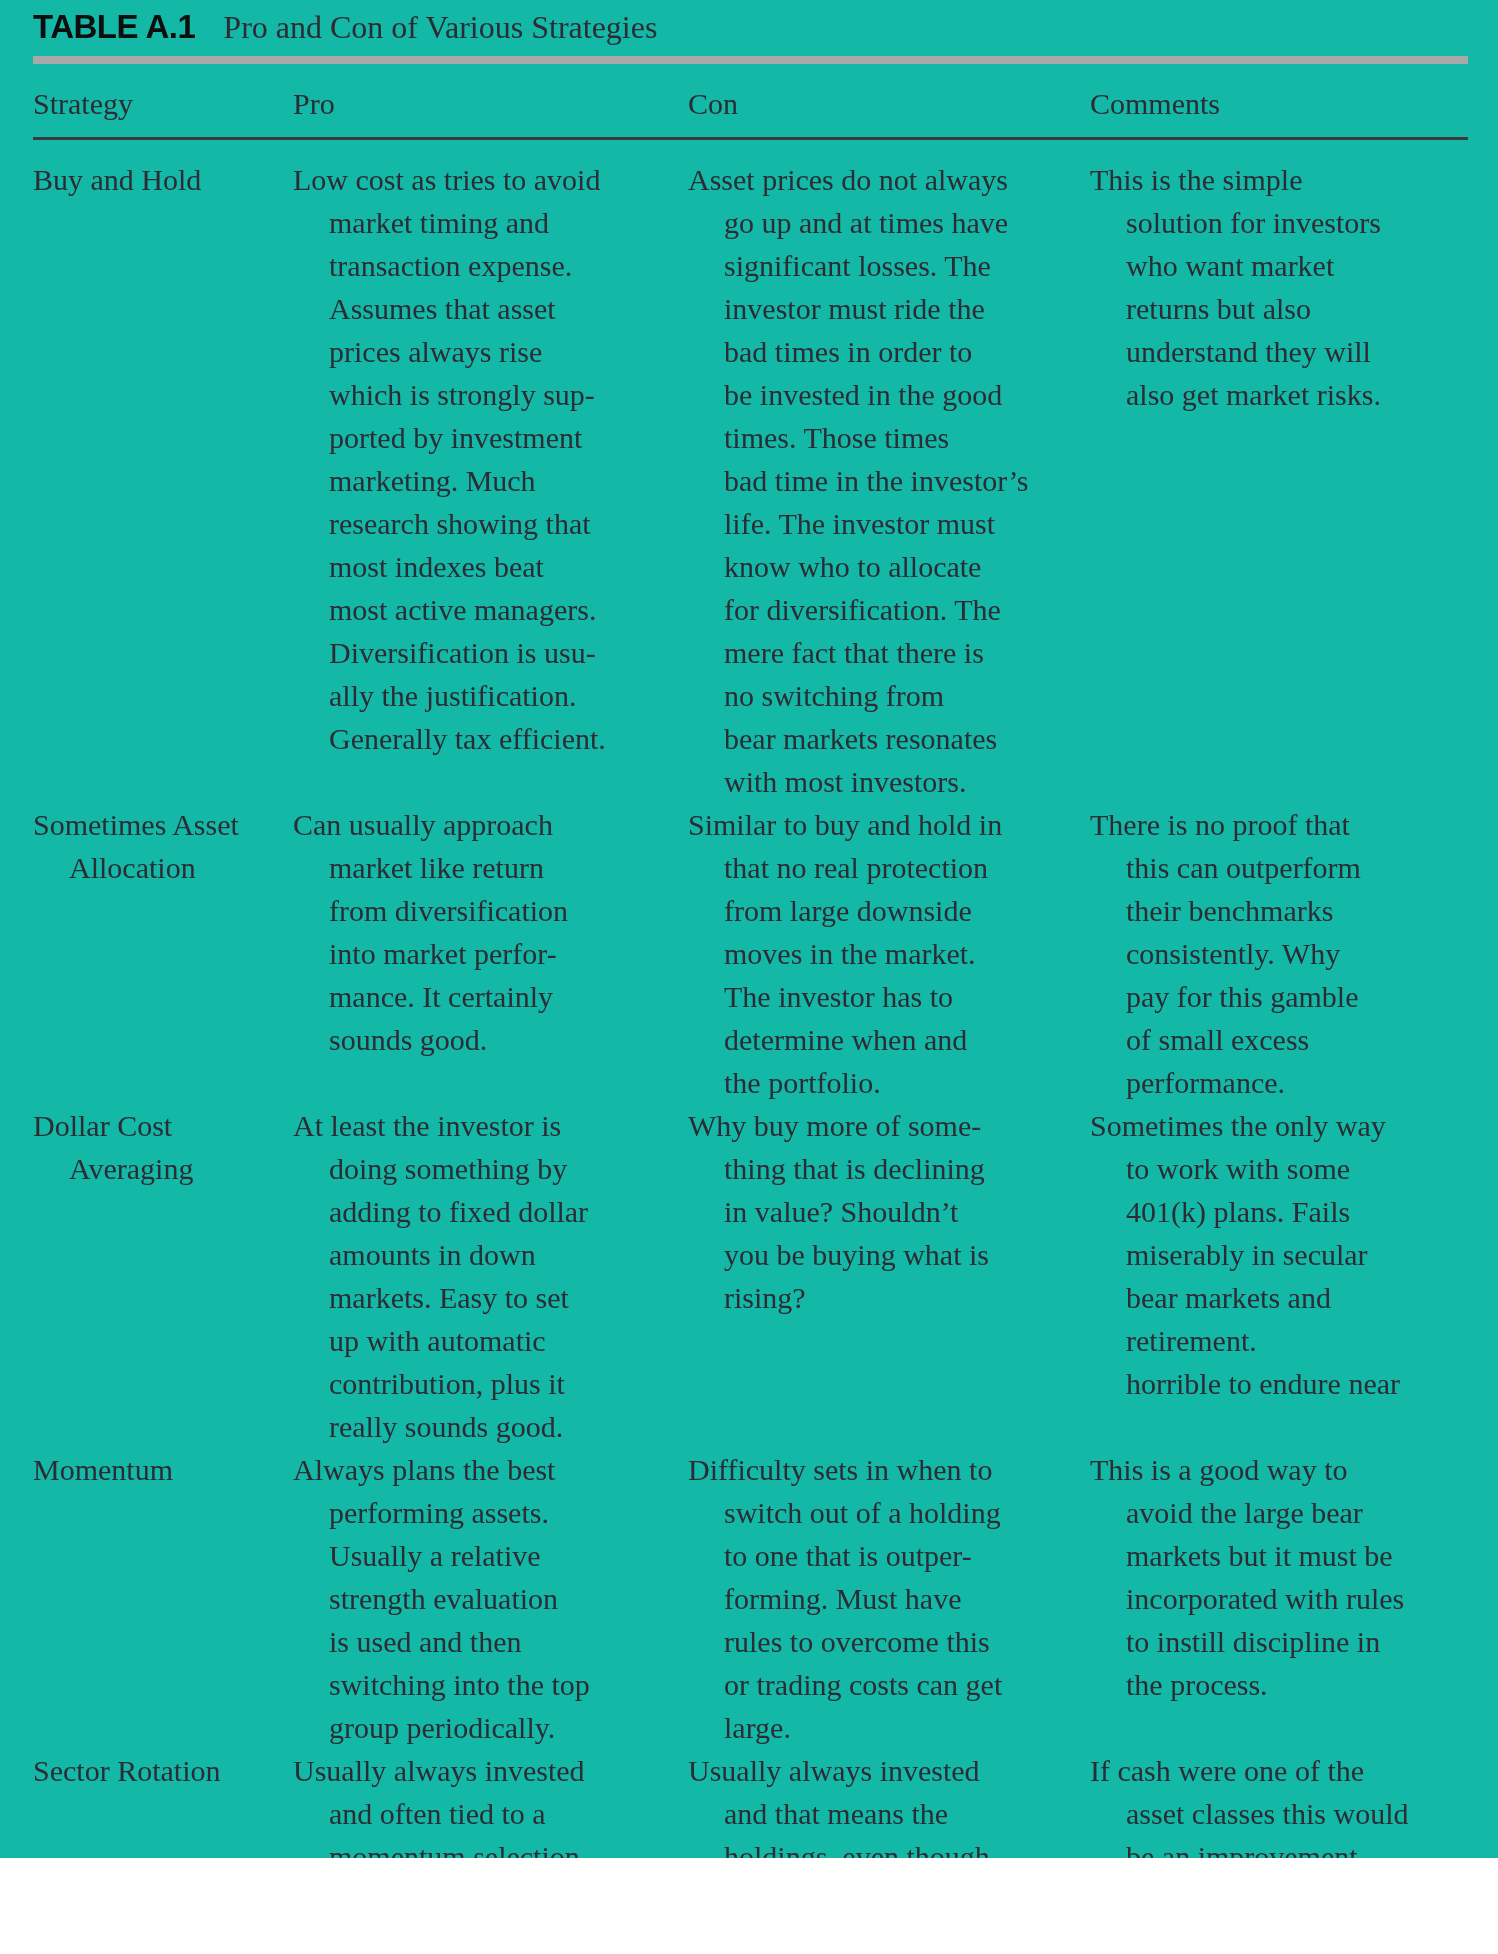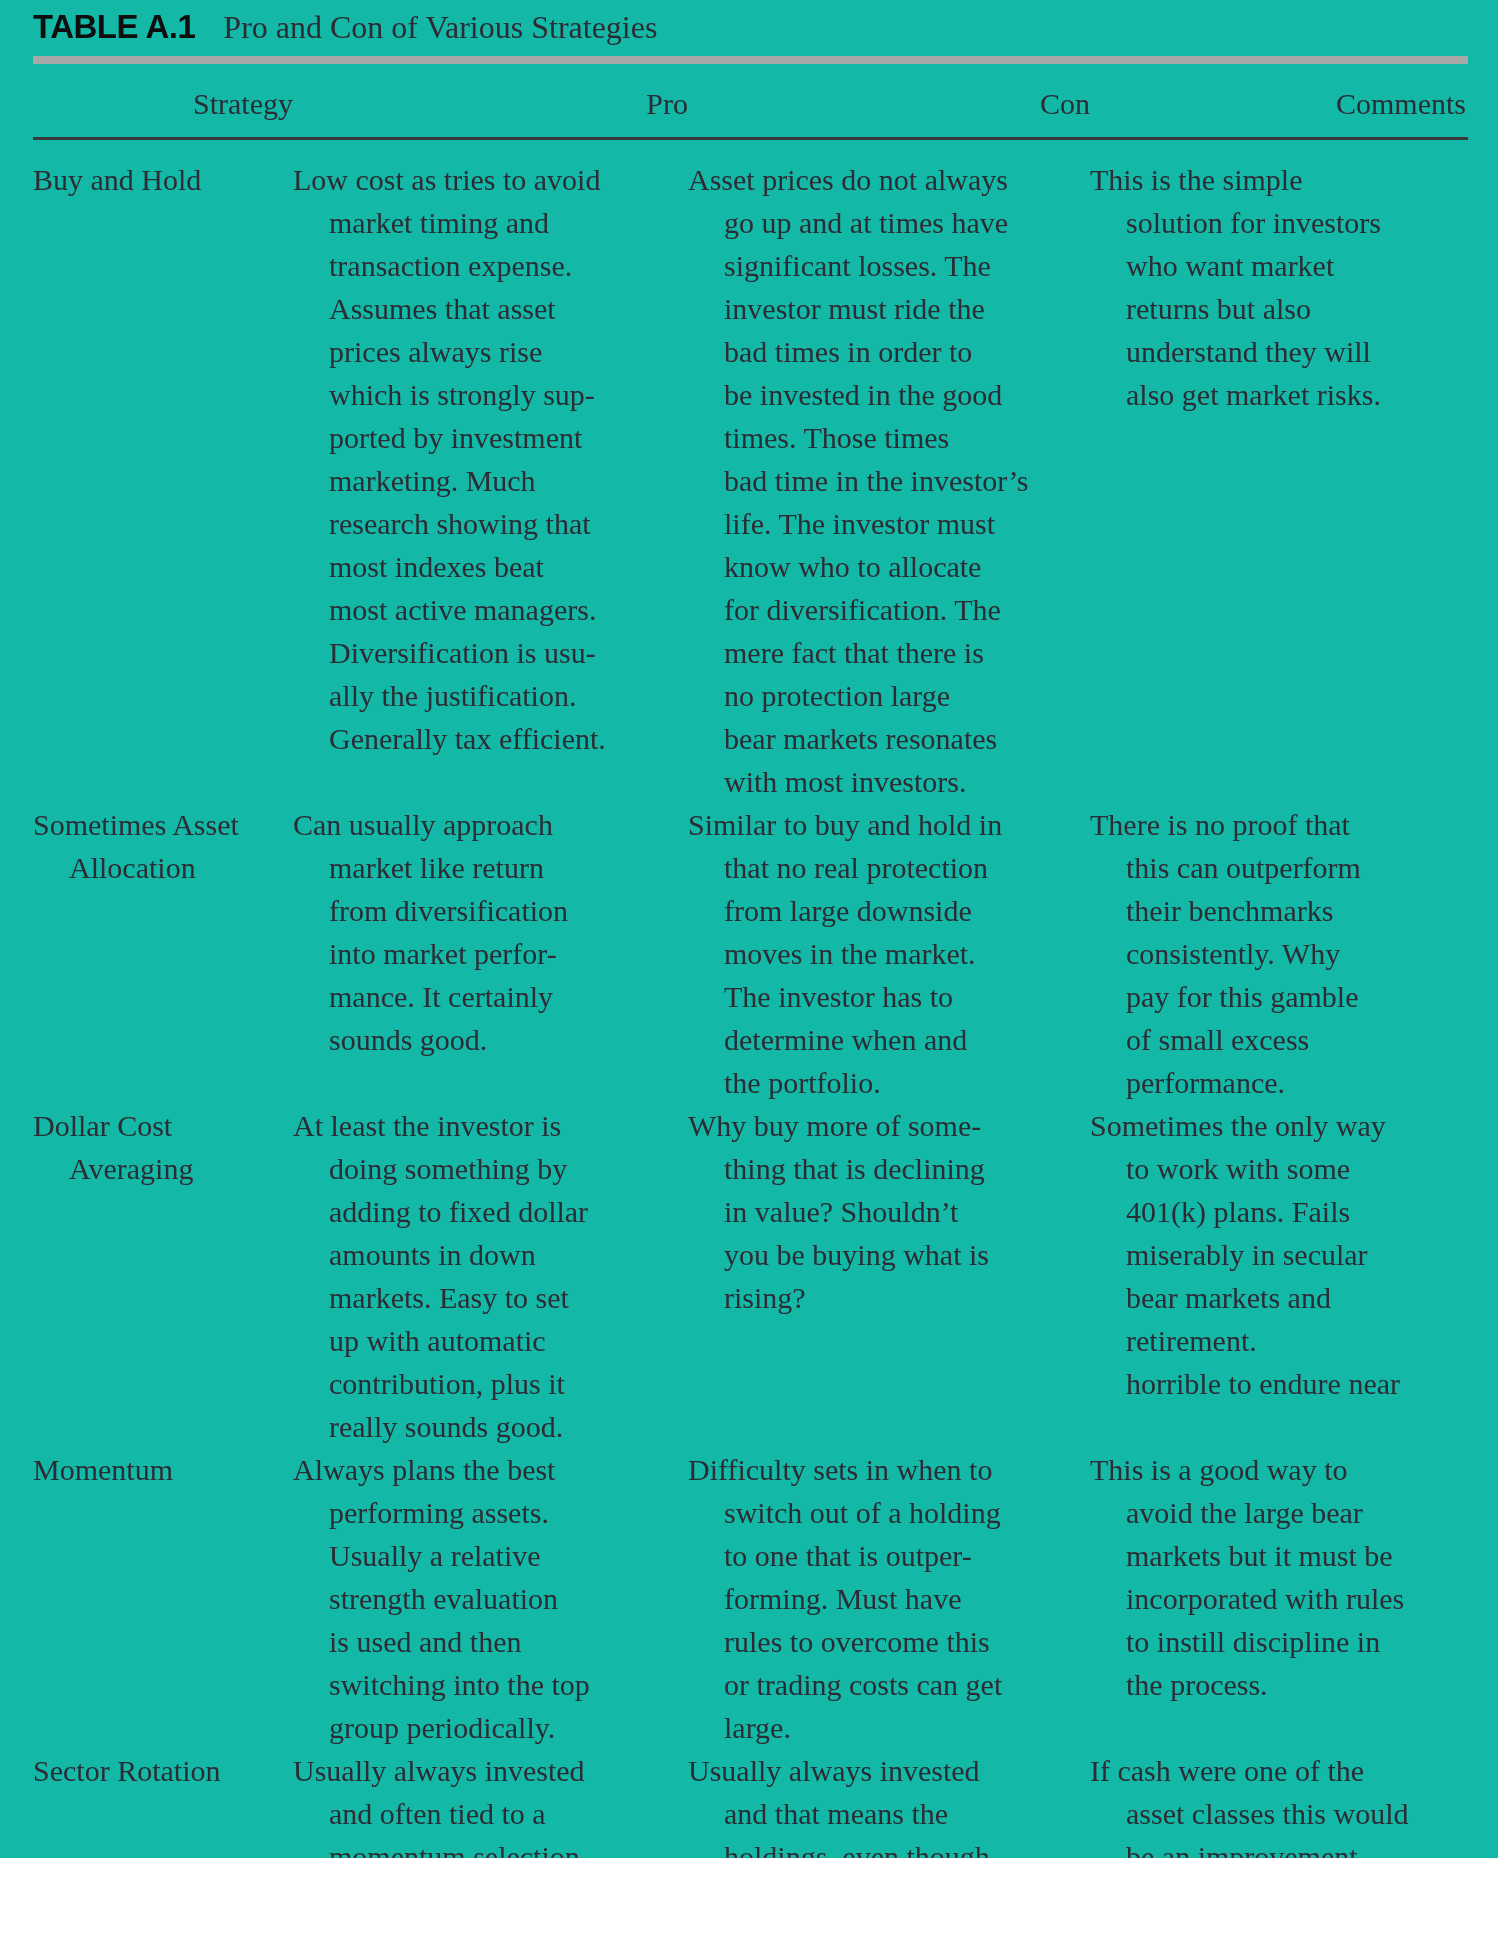--- a/index.html
+++ b/index.html
@@ -32,21 +32,20 @@
     height:8px;
     background:var(--rule-thick,#a8a8a8);
     margin:10px 30px 0 33px;
   }
   .thead{
     display:grid;
     grid-template-columns:260px 395px 402px 376px;
     margin:18px 30px 0 33px;
     font-size:30px;
     line-height:43px;
-    text-align:right;
   }
   .rule-thin{
     height:3px;
     background:var(--rule-thin,#3a3a3c);
     margin:12px 30px 0 33px;
   }
   .tbody{
     margin:18px 30px 0 33px;
   }
   .trow{
@@ -105,21 +104,21 @@
           <div class="ln cont">significant losses. The</div>
           <div class="ln cont">investor must ride the</div>
           <div class="ln cont">bad times in order to</div>
           <div class="ln cont">be invested in the good</div>
           <div class="ln cont">times. Those times</div>
           <div class="ln cont">bad time in the investor’s</div>
           <div class="ln cont">life. The investor must</div>
           <div class="ln cont">know who to allocate</div>
           <div class="ln cont">for diversification. The</div>
           <div class="ln cont">mere fact that there is</div>
-          <div class="ln cont">no protection large</div>
+          <div class="ln cont">no switching from</div>
           <div class="ln cont">bear markets resonates</div>
           <div class="ln cont">with most investors.</div>
         </div>
         <div class="cell">
           <div class="ln">This is the simple</div>
           <div class="ln cont">solution for investors</div>
           <div class="ln cont">who want market</div>
           <div class="ln cont">returns but also</div>
           <div class="ln cont">understand they will</div>
           <div class="ln cont">also get market risks.</div>

